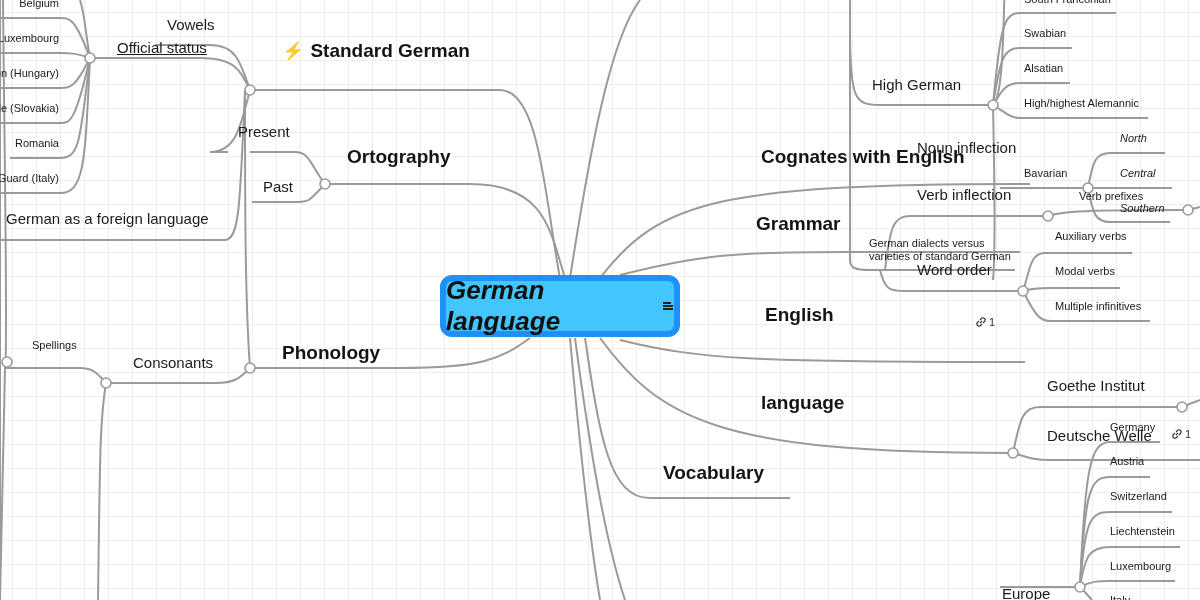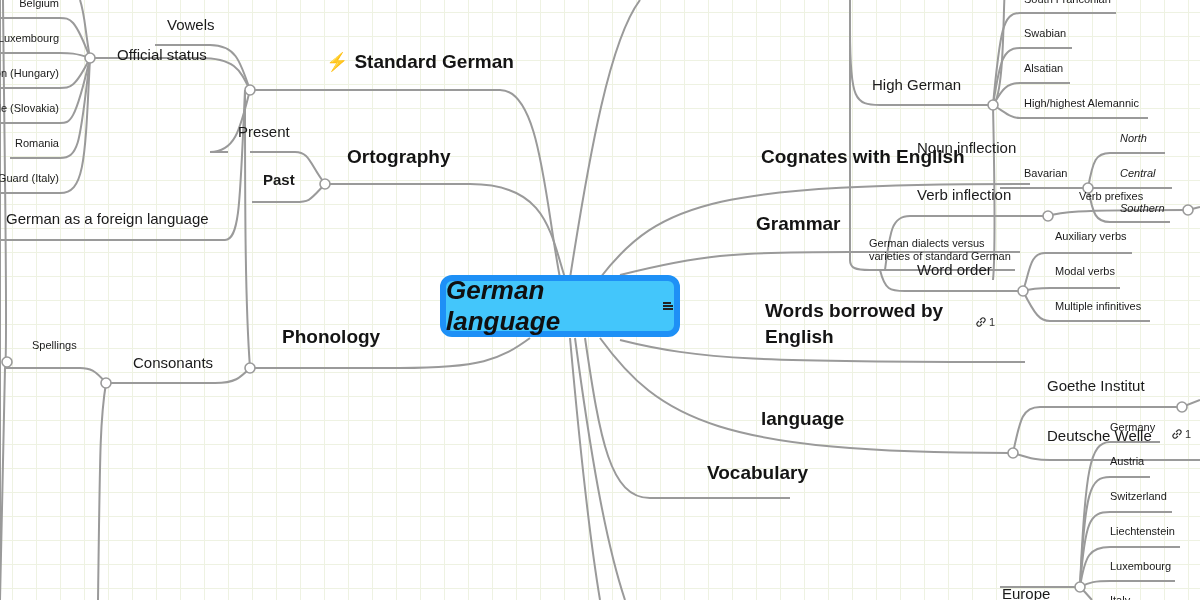--- a/index.html
+++ b/index.html
@@ -118,56 +118,55 @@
 
 <div class="root">
   <span class="root-title">German language</span>
   <span class="note-icon">
     <i style="top:1px;width:8px"></i>
       <i style="top:4px;width:10px"></i>
       <i style="top:7px;width:10px"></i>
   </span>
 </div>
 
-<div class="lbl main" style="left:282px;top:51px;margin-left:44px;">
+<div class="lbl main" style="left:282px;top:40px;">
   <span class="bolt">⚡</span><span>Standard German</span>
 </div>
 <div class="lbl main" style="left:347px;top:146px;">Ortography</div>
-<div class="lbl main" style="left:282px;top:326px;">Phonology</div>
+<div class="lbl main" style="left:282px;top:342px;">Phonology</div>
 
 <div class="lbl sub" style="left:167px;top:16px;">Vowels</div>
-<div class="lbl sub" style="left:117px;top:46px;">Official status</div>
+<div class="lbl sub" style="left:117px;top:39px;text-decoration:underline;">Official status</div>
 <div class="lbl leaf" style="right:1141px;top:-3px;">Belgium</div>
 <div class="lbl leaf" style="right:1141px;top:32px;">Luxembourg</div>
 <div class="lbl leaf" style="right:1141px;top:67px;">on (Hungary)</div>
 <div class="lbl leaf" style="right:1141px;top:102px;">le (Slovakia)</div>
 <div class="lbl leaf" style="right:1141px;top:137px;text-align:right;">Romania</div>
 <div class="lbl leaf" style="right:1141px;top:172px;">Guard (Italy)</div>
 <div class="lbl sub" style="left:6px;top:210px;">German as a foreign language</div>
 <div class="lbl sub" style="left:238px;top:123px;">Present</div>
-<div class="lbl sub" style="left:263px;top:171px;font-weight:bold;">Past</div>
+<div class="lbl sub" style="left:263px;top:178px;">Past</div>
 <div class="lbl leaf" style="left:32px;top:339px;">Spellings</div>
 <div class="lbl sub" style="left:133px;top:354px;">Consonants</div>
 
 <div class="lbl main" style="left:761px;top:146px;">Cognates with English</div>
 <div class="lbl main" style="left:756px;top:213px;">Grammar</div>
 <div class="lbl main" style="left:765px;top:300px;">
-  <div>Words borrowed by</div>
   <div style="margin-top:4px">English</div>
 </div>
 <div class="link-badge" style="left:975px;top:316px;">
   <svg viewBox="0 0 12 12">
       <path d="M5 7 L7 5 M4 5 L2.5 6.5 a2 2 0 0 0 3 3 L7 8 M8 7 L9.5 5.5 a2 2 0 0 0 -3 -3 L5 4" stroke="#333" fill="none" stroke-width="1.1"></path>
     </svg>
   <span>1</span>
 </div>
 <div class="lbl main" style="left:761px;top:388px;">
-  <div style="margin-top:20px">language</div>
-</div>
-<div class="lbl main" style="left:663px;top:462px;margin-left:44px;">Vocabulary</div>
+  <div style="margin-top:4px">language</div>
+</div>
+<div class="lbl main" style="left:663px;top:462px;">Vocabulary</div>
 
 <div class="lbl leaf" style="left:1024px;top:-7px;">South Franconian</div>
 <div class="lbl leaf" style="left:1024px;top:27px;">Swabian</div>
 <div class="lbl leaf" style="left:1024px;top:62px;">Alsatian</div>
 <div class="lbl leaf" style="left:1024px;top:97px;">High/highest Alemannic</div>
 <div class="lbl sub" style="left:872px;top:76px;">High German</div>
 <div class="lbl sub" style="left:917px;top:139px;">Noun inflection</div>
 <div class="lbl leaf" style="left:1024px;top:167px;">Bavarian</div>
 <div class="lbl leaf it" style="left:1120px;top:132px;text-align:center;">North</div>
 <div class="lbl leaf it" style="left:1120px;top:167px;">Central</div>

